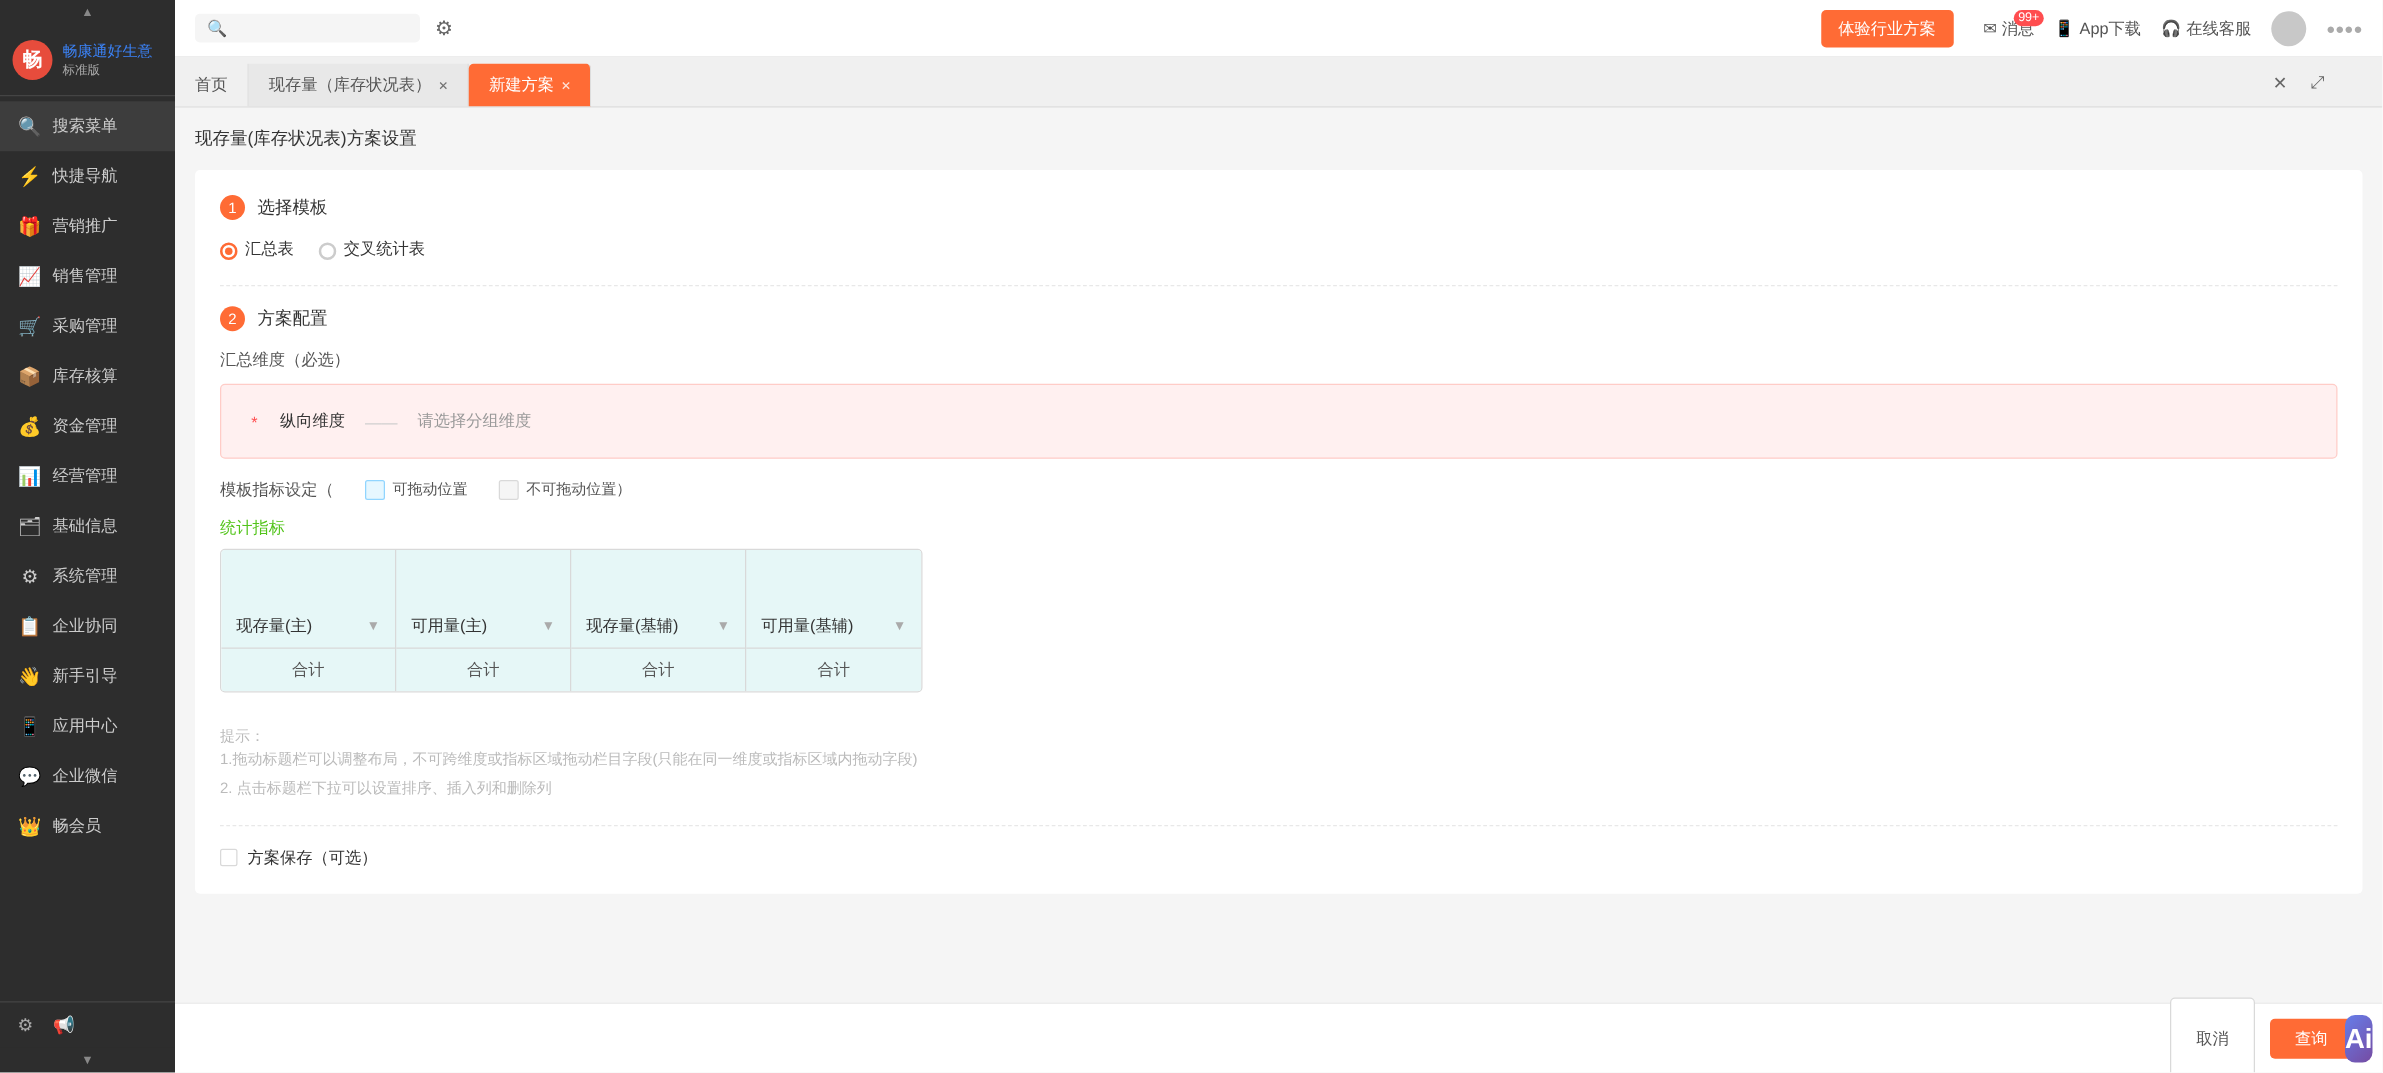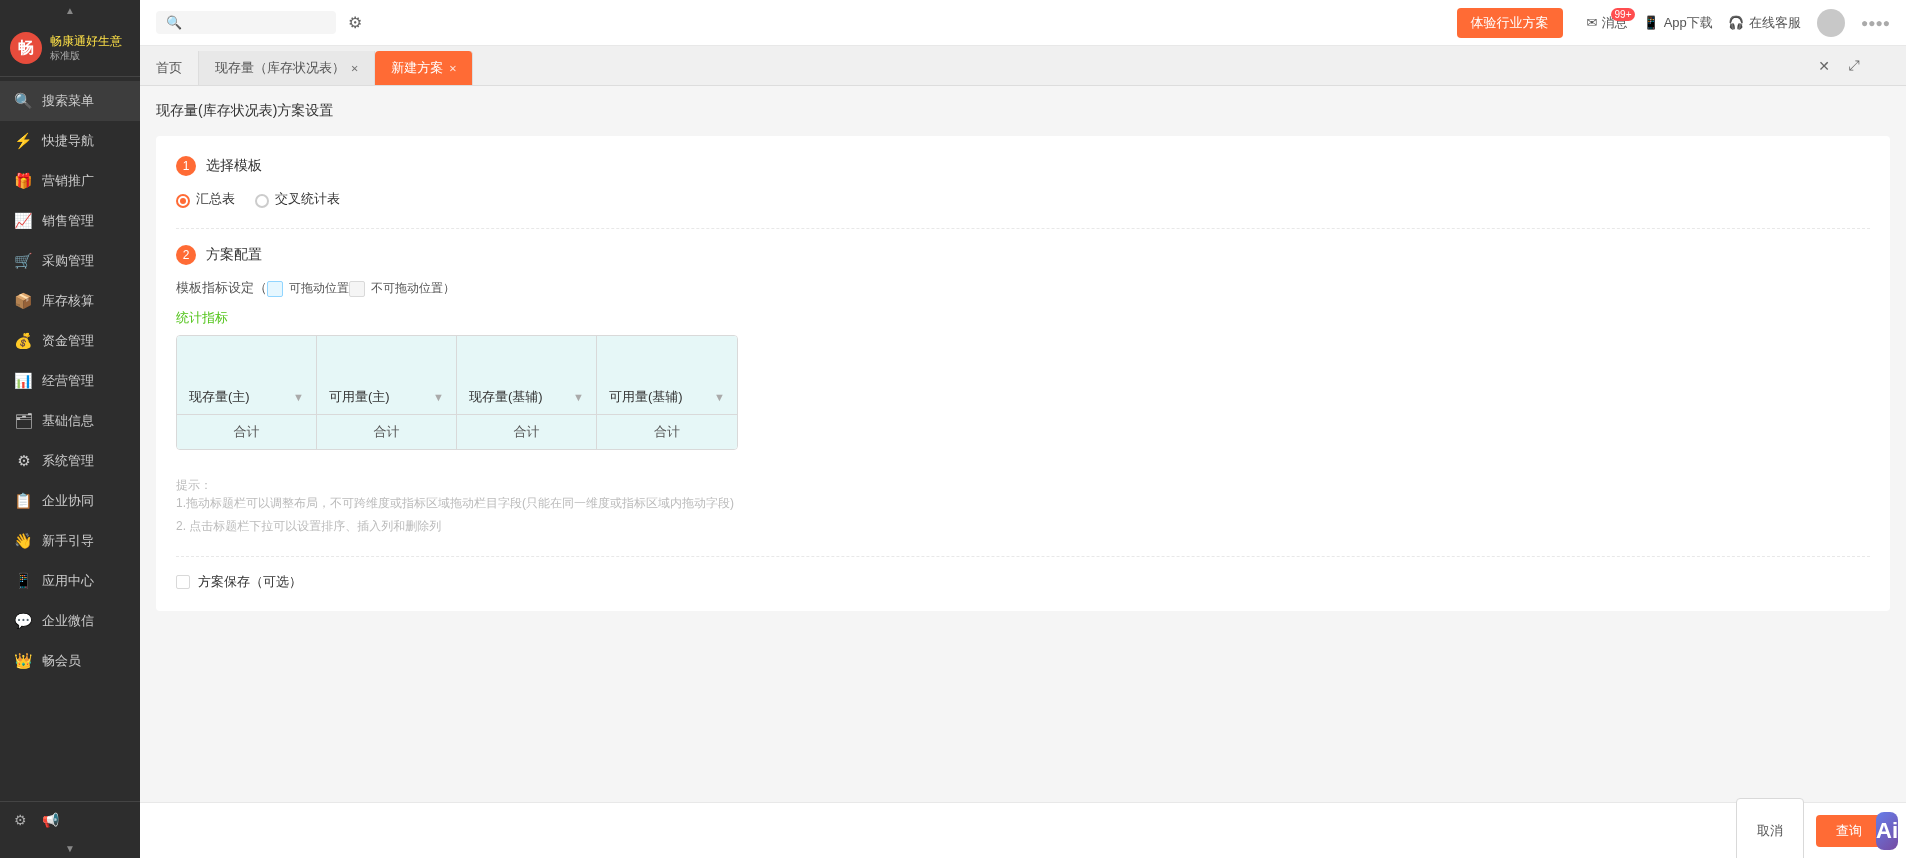--- a/index.html
+++ b/index.html
@@ -2,21 +2,21 @@
 <html><head>
   <meta charset="utf-8">
   <style>
     * { box-sizing: border-box; margin: 0; padding: 0; }
     body { font-family: "Microsoft YaHei", "PingFang SC", sans-serif; font-size: 13px; background: #f5f5f5; display: flex; height: 858px; overflow: hidden; }
 
     
     .sidebar { width: 140px; background: #2d2d2d; color: #ccc; display: flex; flex-direction: column; height: 100%; flex-shrink: 0; }
     .sidebar-logo { padding: 12px 10px; display: flex; align-items: center; gap: 8px; border-bottom: 1px solid #444; }
     .sidebar-logo-icon { width: 32px; height: 32px; background: #e74c3c; border-radius: 50%; display: flex; align-items: center; justify-content: center; color: white; font-size: 16px; font-weight: bold; flex-shrink: 0; }
-    .sidebar-logo-text { font-size: 12px; color: #fde047; line-height: 1.4; }
+    .sidebar-logo-text { font-size: 12px; color: #3b82f6; line-height: 1.4; }
     .sidebar-logo-sub { font-size: 10px; color: #aaa; }
     .sidebar-nav { flex: 1; overflow-y: auto; padding: 4px 0; }
     .sidebar-item { display: flex; align-items: center; gap: 8px; padding: 10px 14px; cursor: pointer; color: #ccc; font-size: 13px; }
     .sidebar-item .s-icon { width: 20px; height: 20px; display: flex; align-items: center; justify-content: center; font-size: 15px; flex-shrink: 0; }
     .sidebar-item.search-item { background: #3d3d3d; }
     .sidebar-footer { padding: 10px 14px; display: flex; gap: 16px; border-top: 1px solid #444; }
     .sidebar-footer-icon { color: #aaa; cursor: pointer; font-size: 14px; }
 
     
     .main { flex: 1; display: flex; flex-direction: column; overflow: hidden; }
@@ -267,22 +267,33 @@
       </div>
 
       <hr class="section-divider">
 
       <div class="section">
         <div class="section-header">
           <div class="section-num">2</div>
           <span class="section-title">方案配置</span>
         </div>
 
-
-        <div style="display:flex;align-items:flex-end;gap:0;margin-bottom:12px;">
+        <div style="margin-bottom:10px;">
+          <div style="font-size:13px;color:#555;margin-bottom:10px;">汇总维度（必选）</div>
+          <div class="dimension-area">
+            <div class="dimension-row">
+              <span class="required-label">*</span>
+              <span class="dimension-label">纵向维度</span>
+              <span class="dimension-dash">——</span>
+              <span class="dimension-placeholder">请选择分组维度</span>
+            </div>
+          </div>
+        </div>
+
+        <div style="display:flex;align-items:flex-start;gap:25px;margin-bottom:12px;">
           <span style="font-size:13px;color:#555;">模板指标设定（</span>
           <div class="indicator-legend">
             <div class="legend-box legend-draggable"></div>
             <span>可拖动位置</span>
           </div>
           <div class="indicator-legend">
             <div class="legend-box legend-fixed"></div>
             <span>不可拖动位置）</span>
           </div>
         </div>

